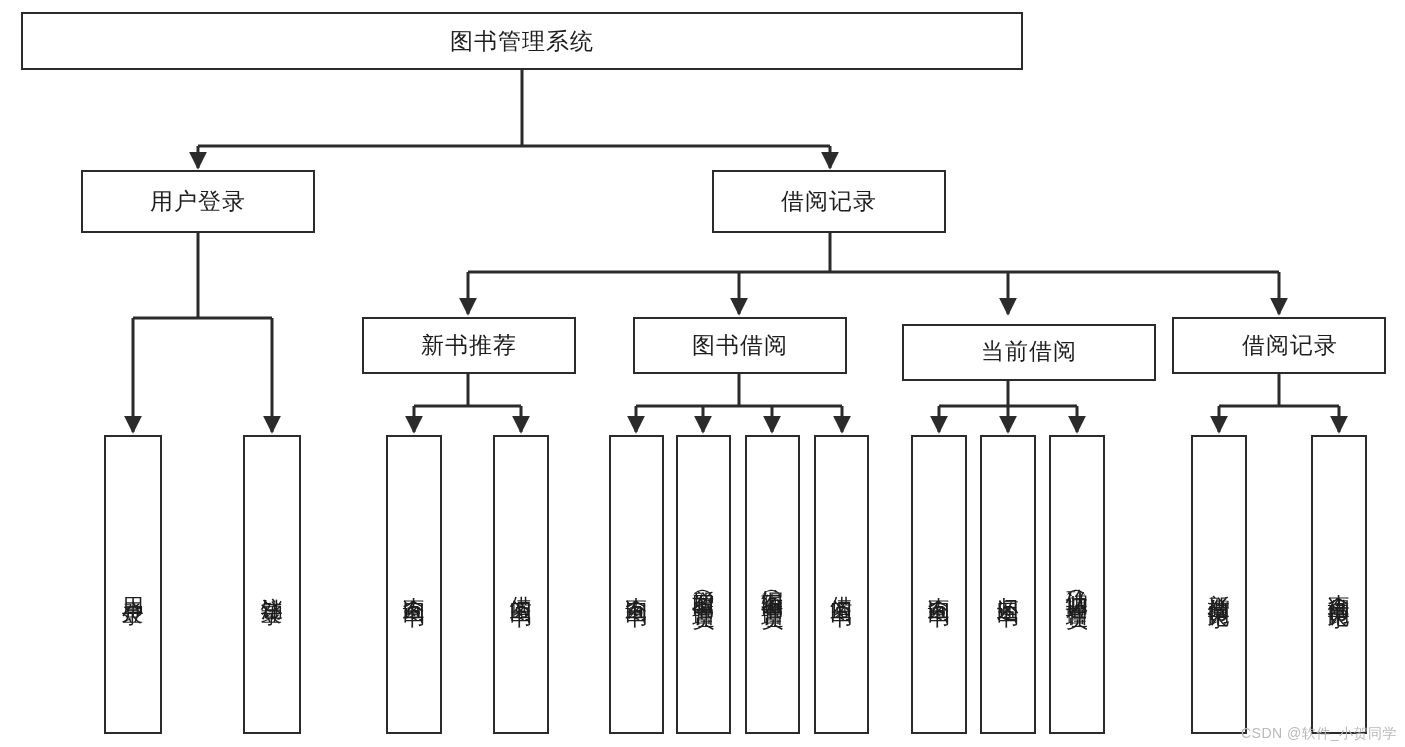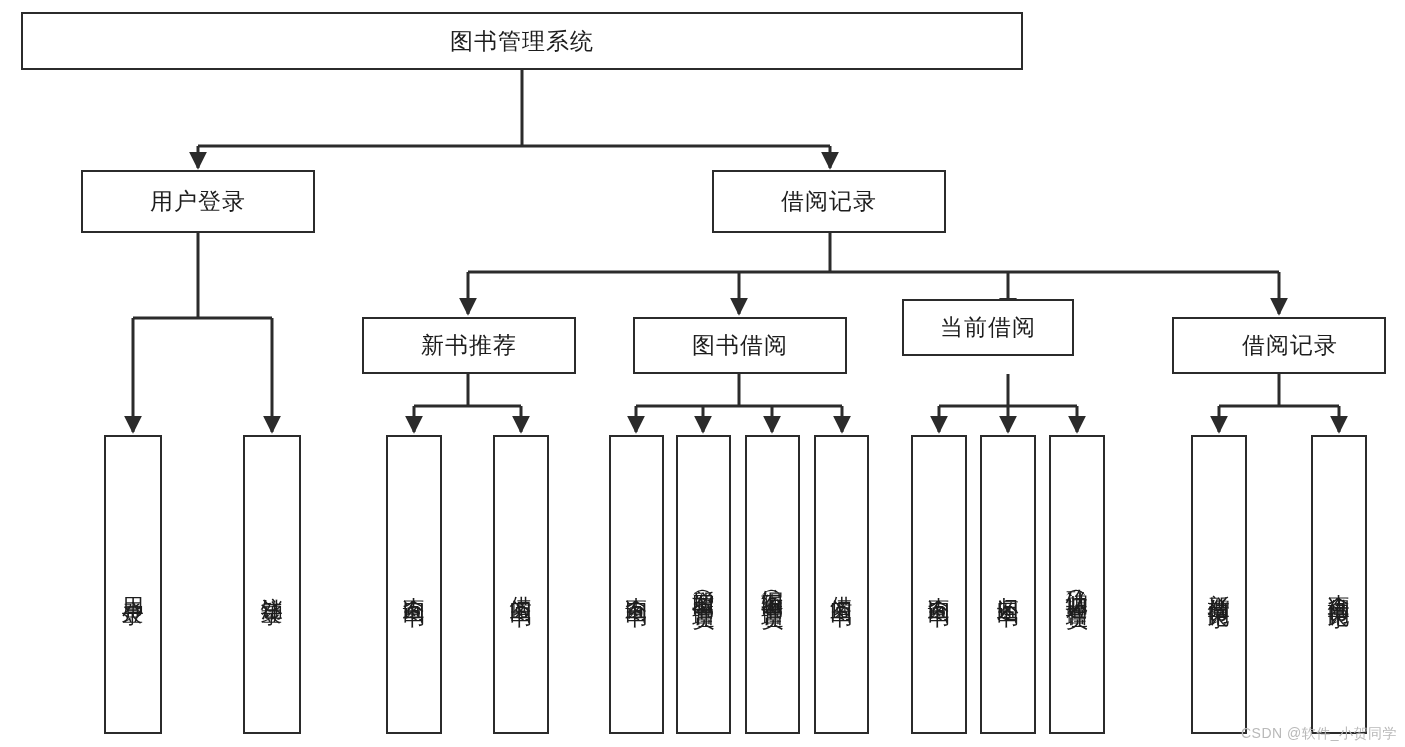--- a/index.html
+++ b/index.html
@@ -138,21 +138,21 @@
   </div>
 
   <div class="node" style="left:362px; top:317px; width:214px; height:57px;">
     <span class="node-label">新书推荐</span>
   </div>
 
   <div class="node" style="left:633px; top:317px; width:214px; height:57px;">
     <span class="node-label">图书借阅</span>
   </div>
 
-  <div class="node" style="left:902px; top:299px; width:172px; height:57px;">
+  <div class="node" style="left:902px; top:324px; width:254px; height:57px;font-family:Liberation Serif, serif;">
     <span class="node-label">当前借阅</span>
   </div>
 
   <div class="node" style="left:1172px; top:317px; width:214px; height:57px;padding-left:22px;">
     <span class="node-label">借阅记录</span>
   </div>
 
   <div class="node leaf" style="left:104px; top:435px; width:58px; height:299px;">
     <span class="node-label">用户登录</span>
   </div>

